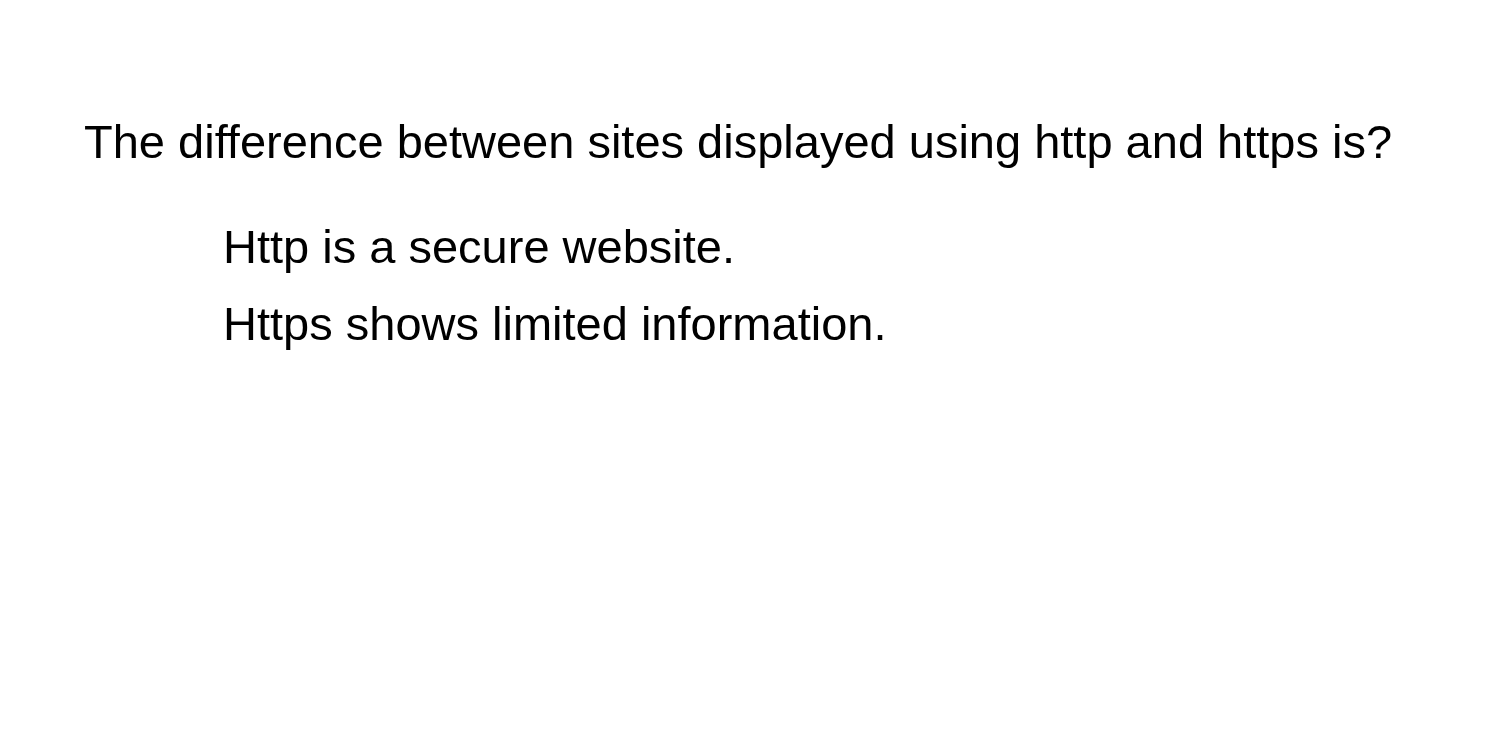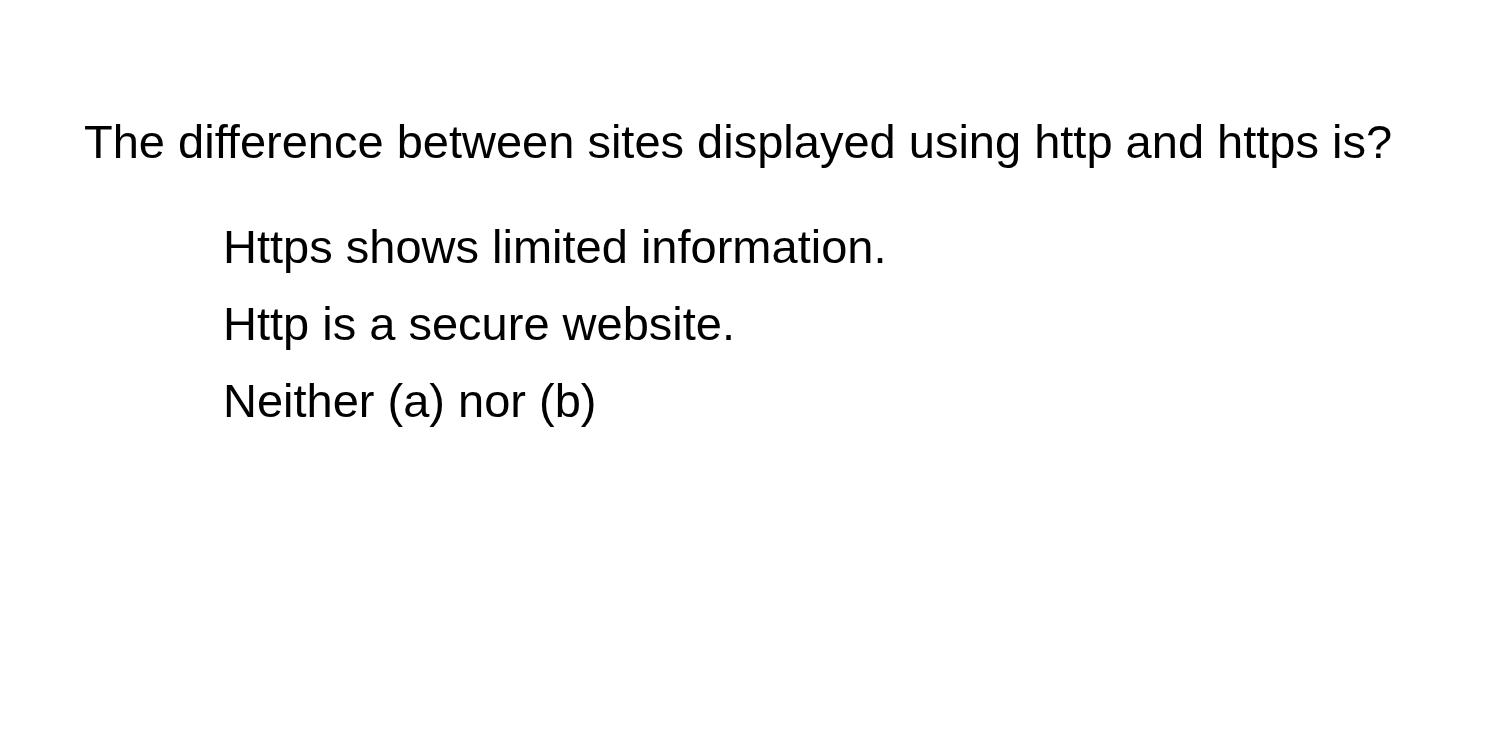--- a/index.html
+++ b/index.html
@@ -32,17 +32,16 @@
       font-weight: 400;
       margin-bottom: 2px;
     }
   </style>
 </head>
 <body>
 
 <div class="container">
   <div class="question">The difference between sites displayed using http and https is?</div>
   <div class="options">
+    <div class="option">Http is a secure website.</div>
     <div class="option">Https shows limited information.</div>
-    <div class="option">Http is a secure website.</div>
-    <div class="option">Neither (a) nor (b)</div>
   </div>
 </div>
 
 </body></html>

